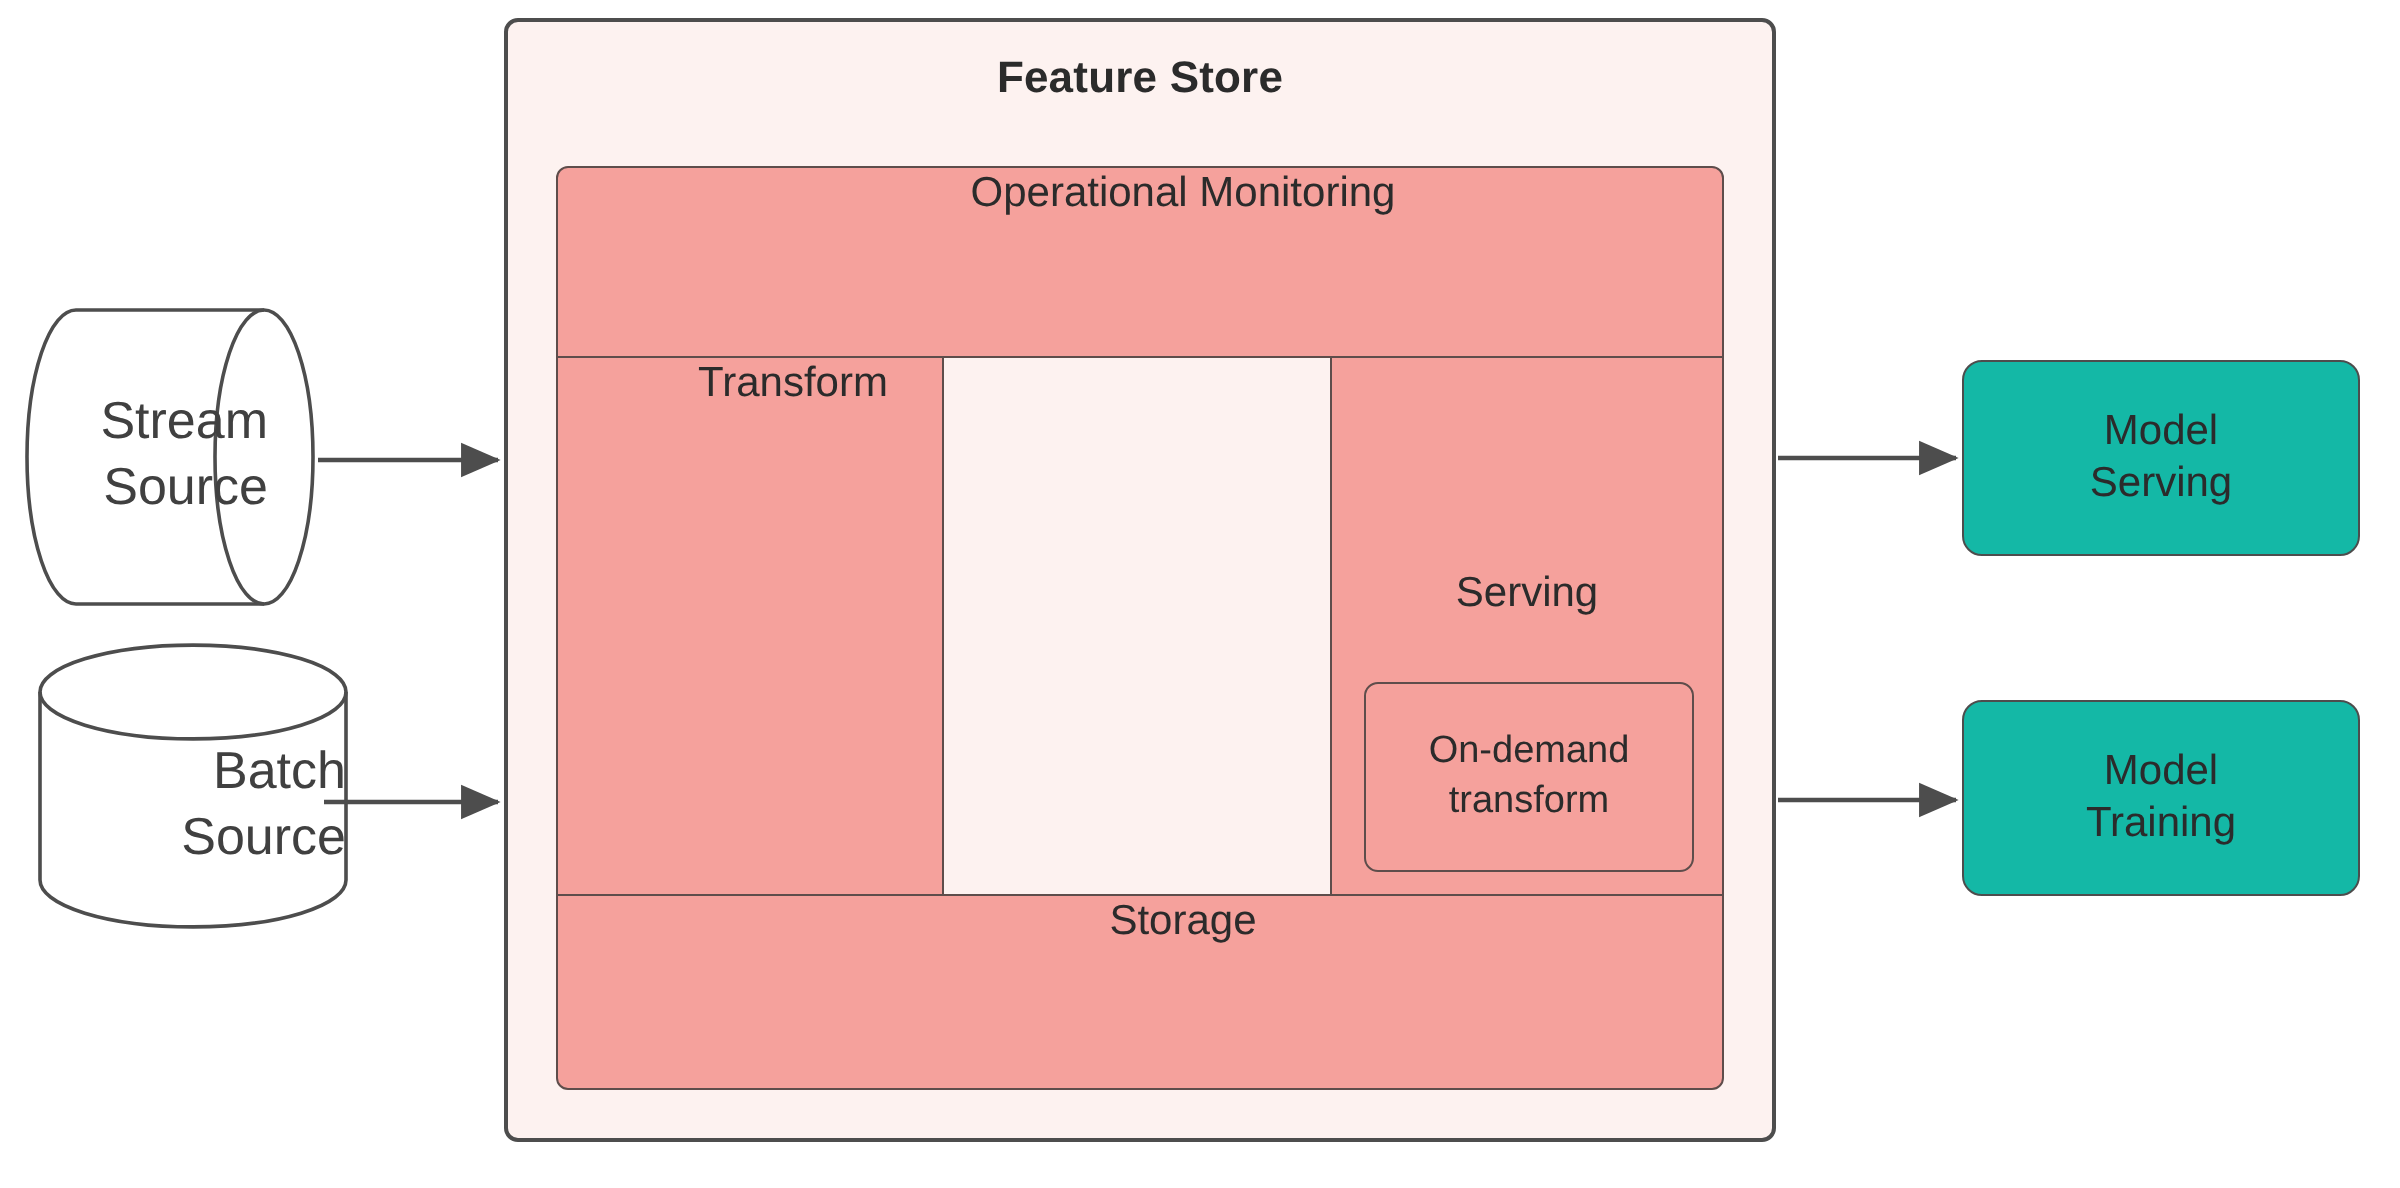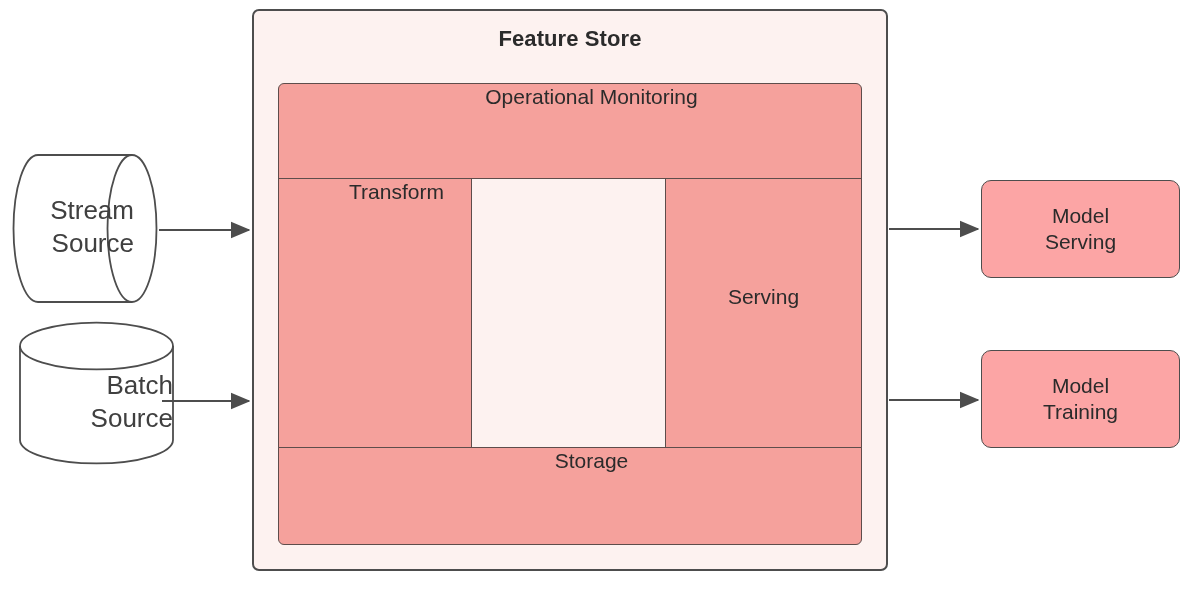--- a/index.html
+++ b/index.html
@@ -126,21 +126,21 @@
     text-align: center;
     line-height: 1.3;
     white-space: pre-line;
   }
 
   
   .plain-box {
     position: absolute;
     width: 199px;
     height: 98px;
-    background: #fca5a5;
+    background: #14b8a6;
     border: 1.6px solid #4d4d4d;
     border-radius: 10px;
     box-sizing: border-box;
     display: flex;
     align-items: center;
     justify-content: center;
   }
   .plain-box .cell-text { font-size: 21px; }
   #box-model-serving  { left: 981px; top: 180px; }
   #box-model-training { left: 981px; top: 350px; }
@@ -181,20 +181,24 @@
     <span class="cell-text">Operational Monitoring</span>
   </div>
 
   <div class="cell" id="cell-transform">
     <span class="cell-text">Transform</span>
   </div>
 
 
   <div class="cell" id="cell-serving">
     <div class="serving-title">Serving</div>
+    <div class="ondemand-box">
+      <span class="ondemand-text">On-demand
+transform</span>
+    </div>
   </div>
 
   <div class="cell" id="cell-registry">
     <span class="cell-text">Storage</span>
   </div>
 
   <div class="cyl-wrap" id="cyl-stream">
     <svg width="150" height="151" viewBox="0 0 150 151">
       <path d="M 26 2 L 120 2 A 24 72 0 0 1 120 149 L 26 149 A 24 72 0 0 1 26 2 Z" fill="#ffffff" stroke="#4d4d4d" stroke-width="1.8"></path>
       <path d="M 120 2 A 24 72 0 0 0 120 149" fill="none" stroke="#4d4d4d" stroke-width="1.8"></path>

